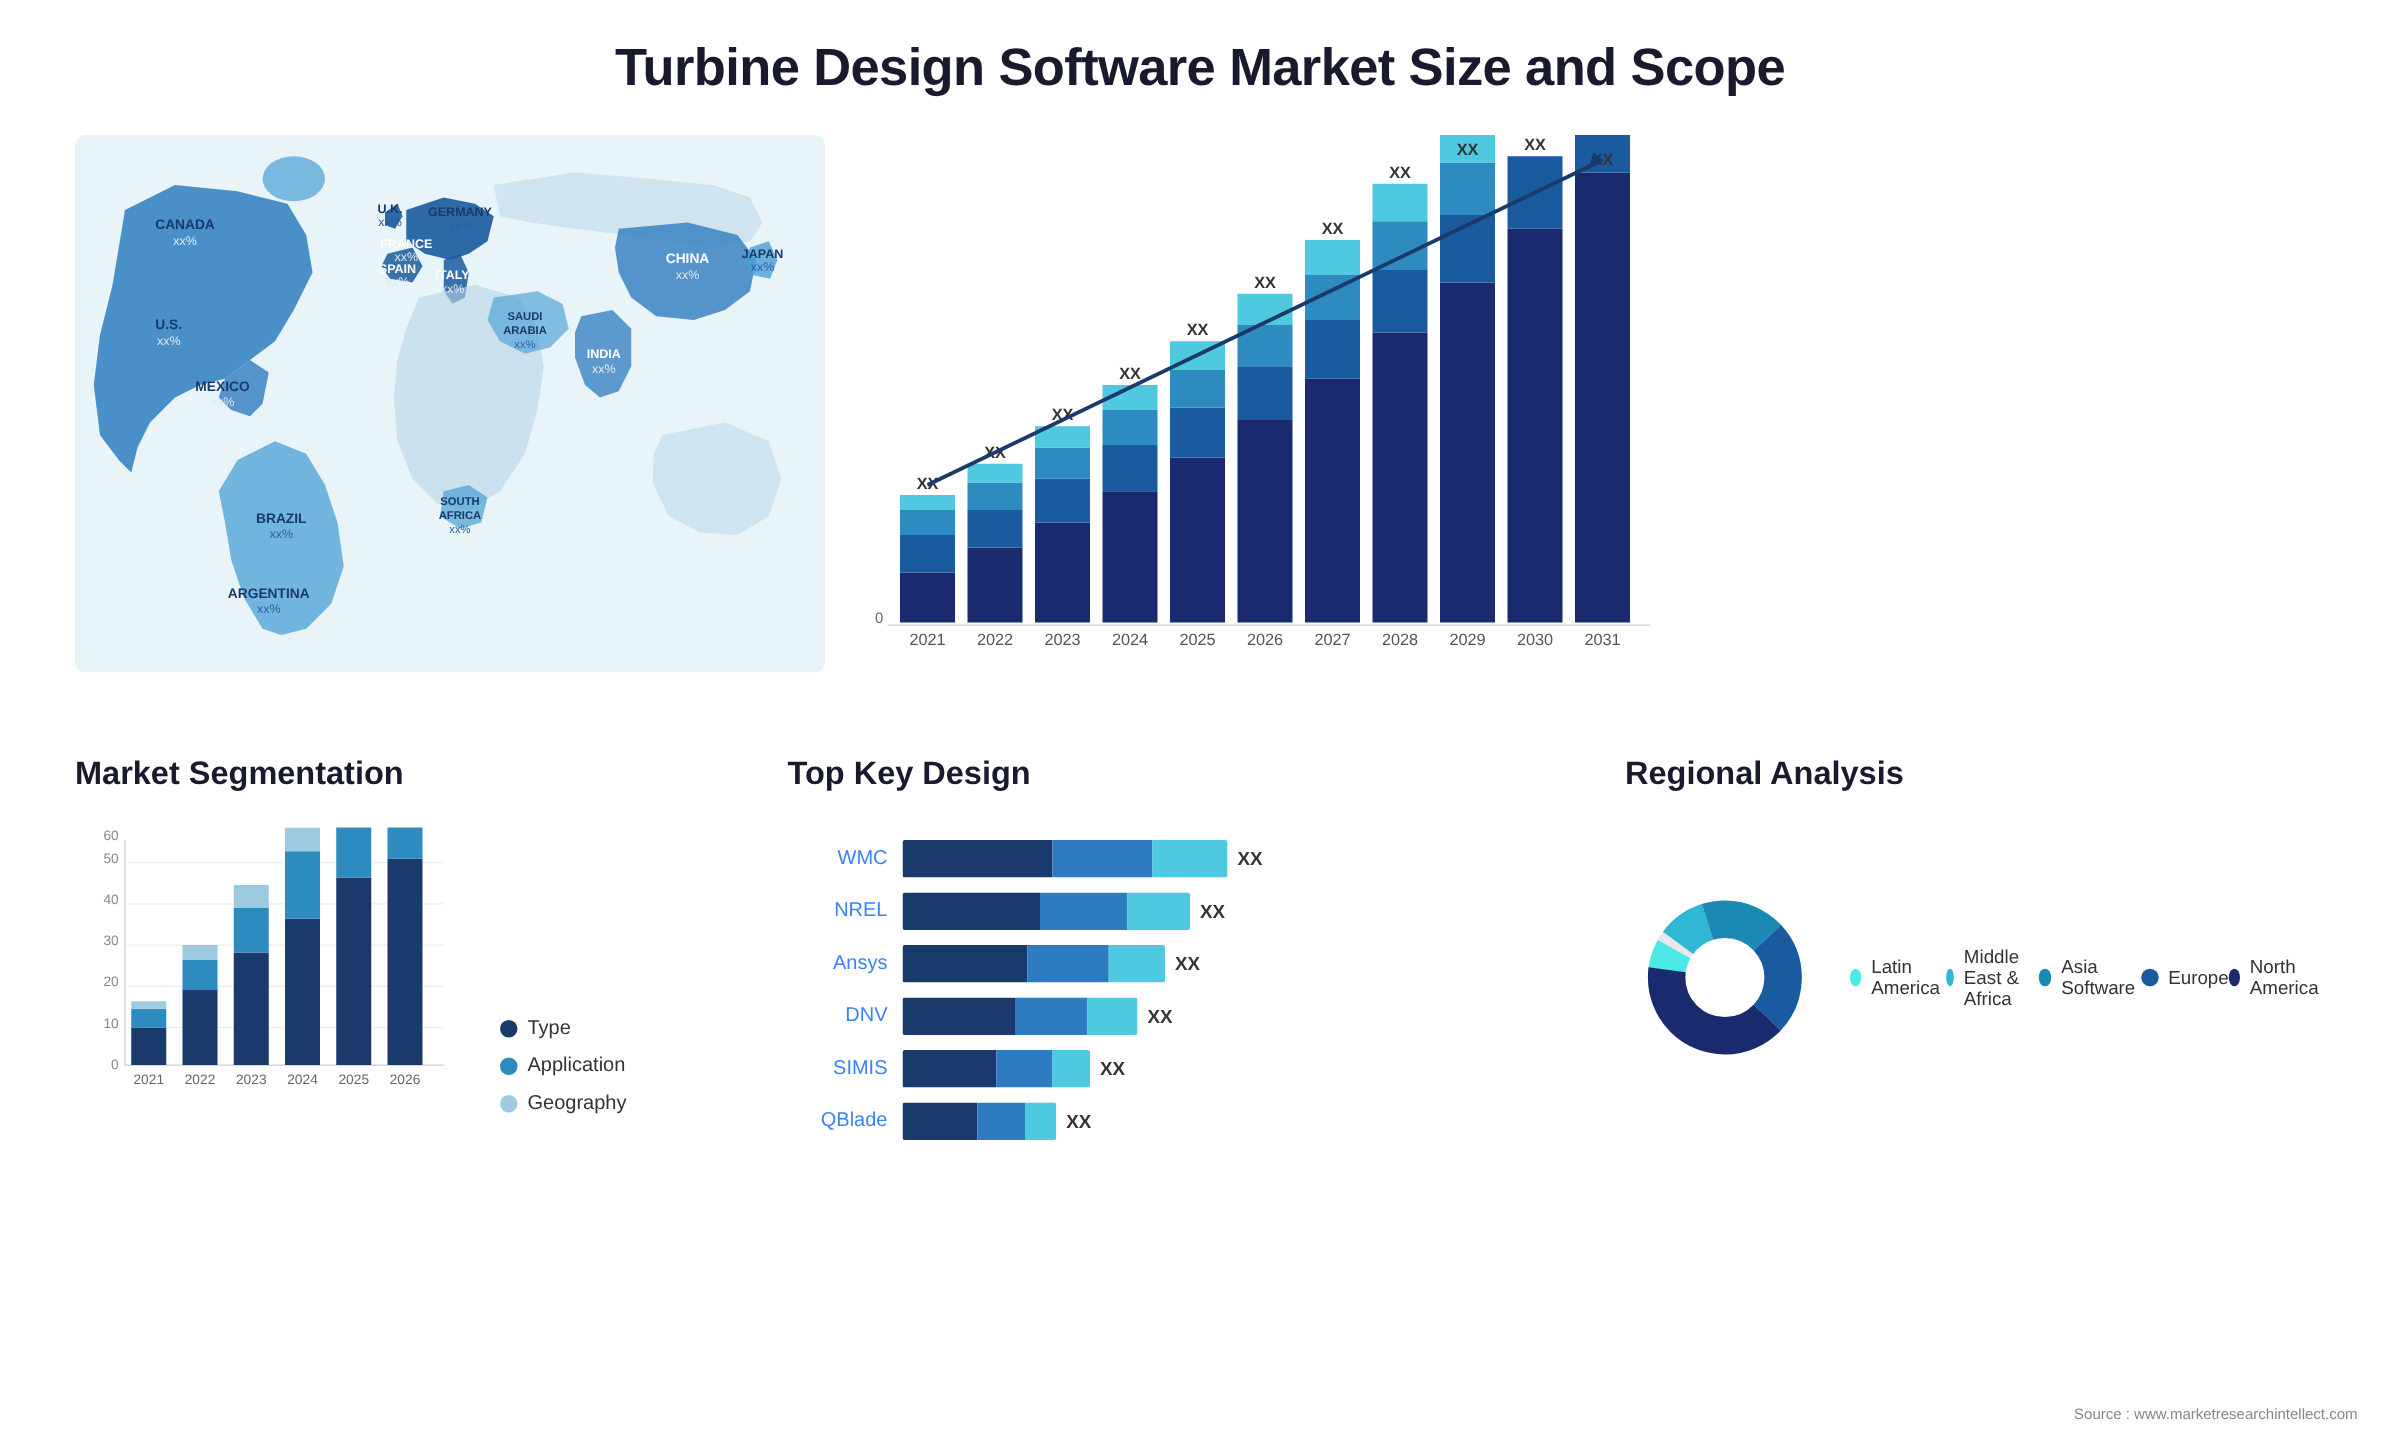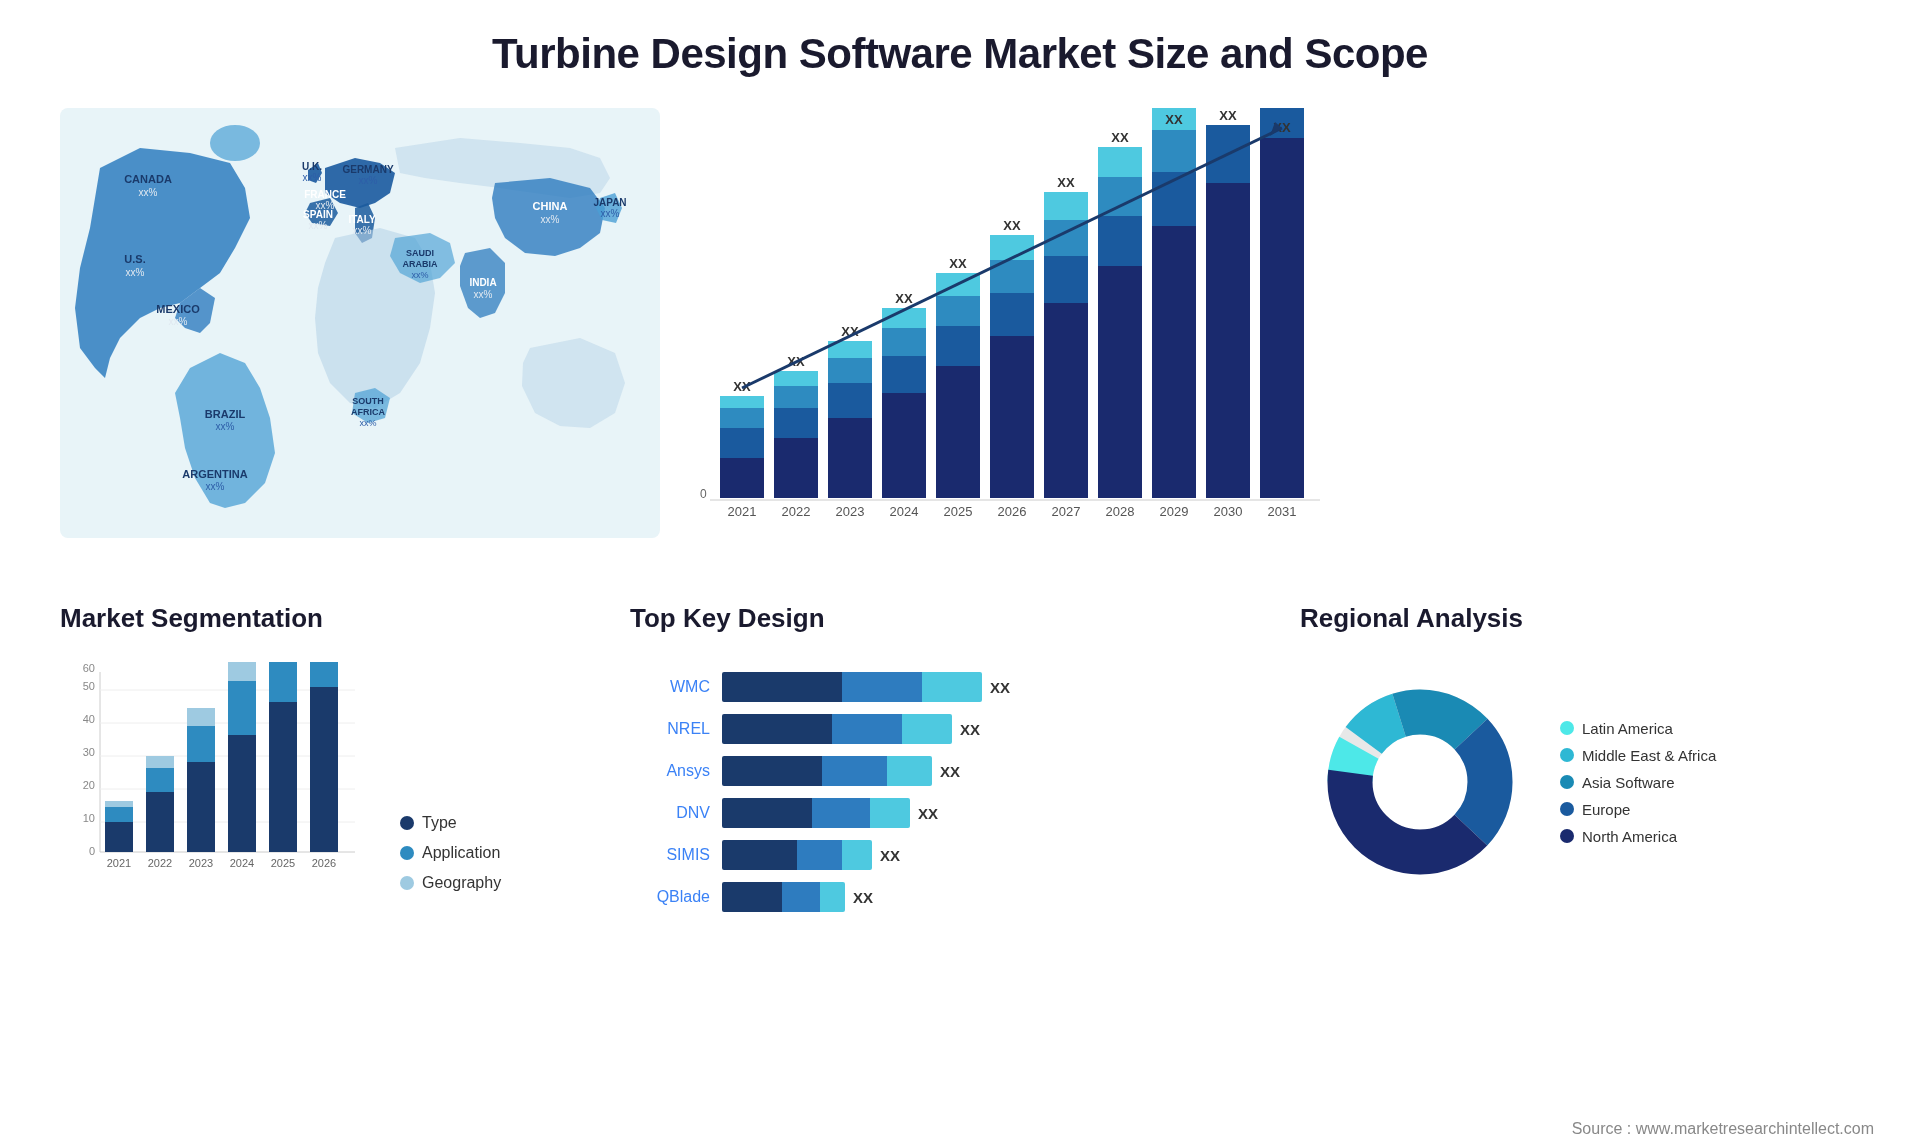--- a/index.html
+++ b/index.html
@@ -162,41 +162,39 @@
     }
 
     
     .donut-container {
       display: flex;
       align-items: center;
       gap: 20px;
     }
     .donut-legend {
       display: flex;
-      flex-direction: column;
-      gap: 10px;
     }
     .donut-legend-item {
       display: flex;
       align-items: center;
       gap: 8px;
       font-size: 15px;
       color: #333;
     }
     .donut-dot {
       width: 14px;
       height: 14px;
       border-radius: 50%;
     }
 
     .source-text {
       position: absolute;
       bottom: 8px;
-      right: 46px;
-      font-size: 16px;
+      right: 34px;
+      font-size: 12px;
       color: #888;
     }
 
     
     .y-axis-label {
       font-size: 12px;
       fill: #666;
     }
 
     .map-label {

